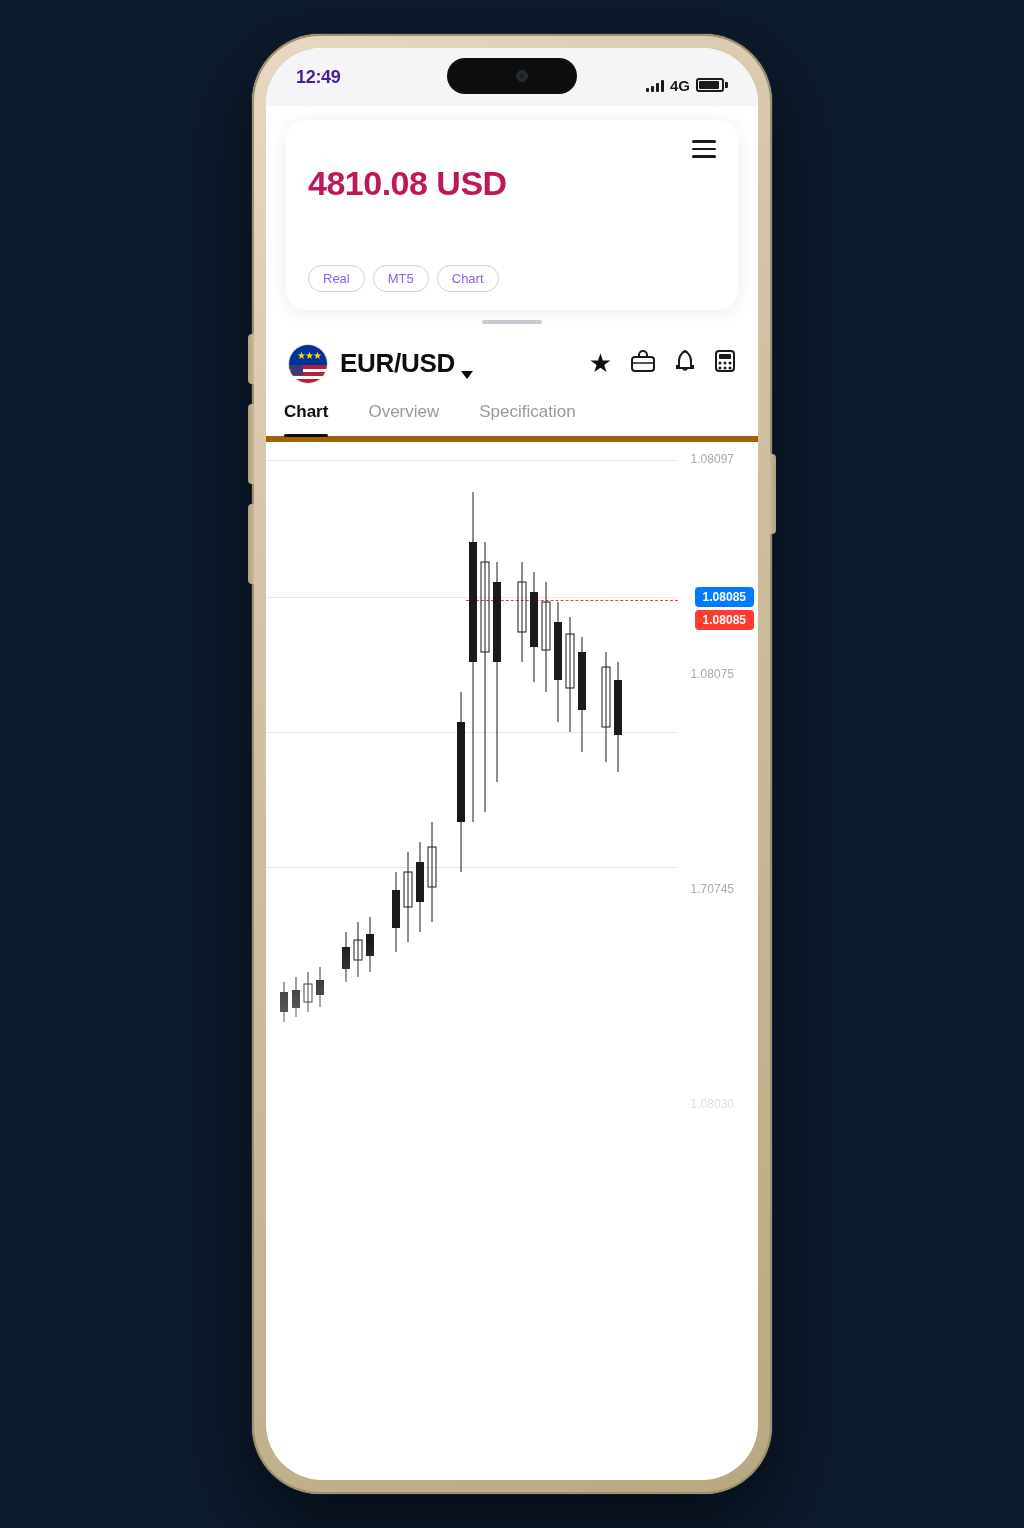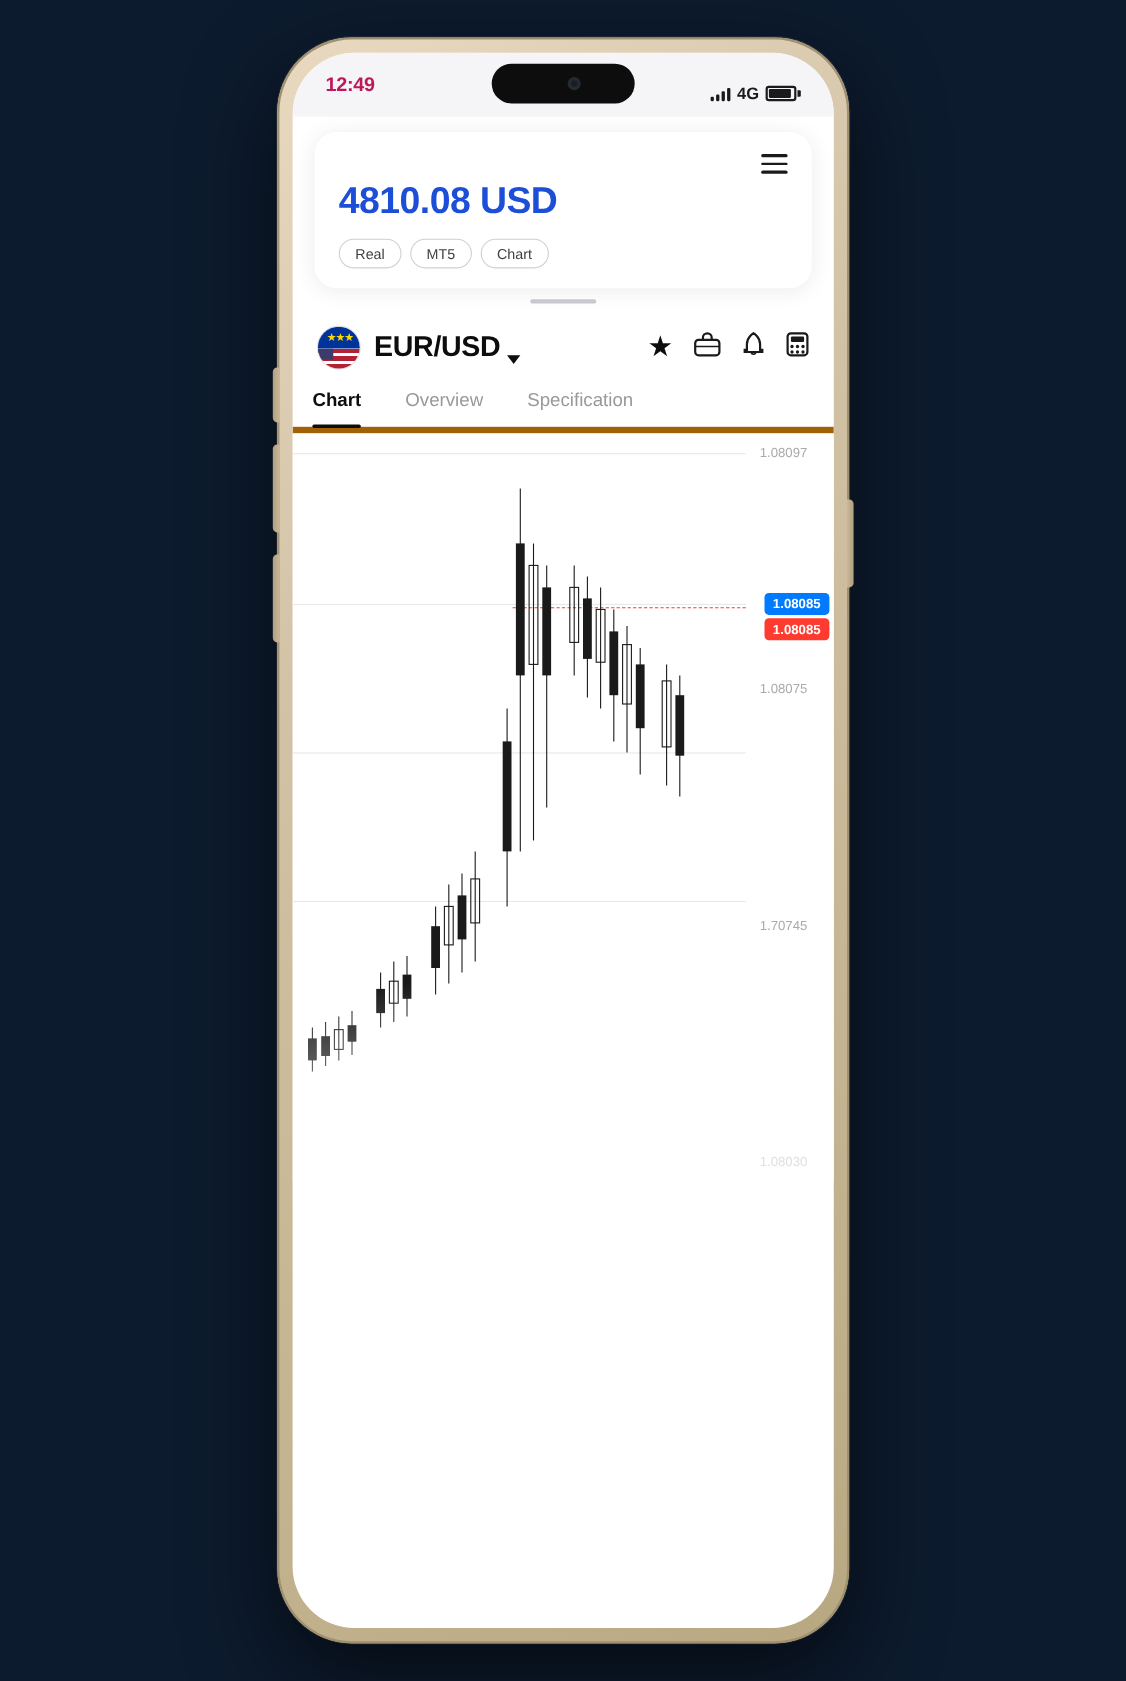--- a/index.html
+++ b/index.html
@@ -92,21 +92,21 @@
       display: flex;
       align-items: center;
       justify-content: space-between;
       padding: 0 30px;
       position: relative;
     }
 
     .status-time {
       font-size: 18px;
       font-weight: 600;
-      color: #be185d;
+      color: #4c1d95;
       letter-spacing: -0.3px;
     }
 
     
     .dynamic-island {
       position: absolute;
       top: 10px;
       left: 50%;
       transform: translateX(-50%);
       width: 130px;
@@ -212,38 +212,39 @@
     .hamburger-line {
       width: 24px;
       height: 2.5px;
       background: #1a1a1a;
       border-radius: 2px;
     }
 
     .account-balance {
       font-size: 34px;
       font-weight: 700;
-      color: #1d4ed8;
+      color: #be185d;
       letter-spacing: -0.5px;
       margin-bottom: 14px;
     }
 
     .account-tags {
       display: flex;
       gap: 8px;
     }
 
     .account-tag {
       padding: 5px 14px;
       border: 1.5px solid #d0d0d0;
       border-radius: 20px;
       font-size: 13px;
       font-weight: 500;
-      color: #404040;
+      color: #8b5cf6;
       background: #fff;
+      margin-top: 48px;
     }
 
     
     .drag-handle {
       display: flex;
       justify-content: center;
       padding: 10px 0 6px;
     }
 
     .drag-handle-bar {

